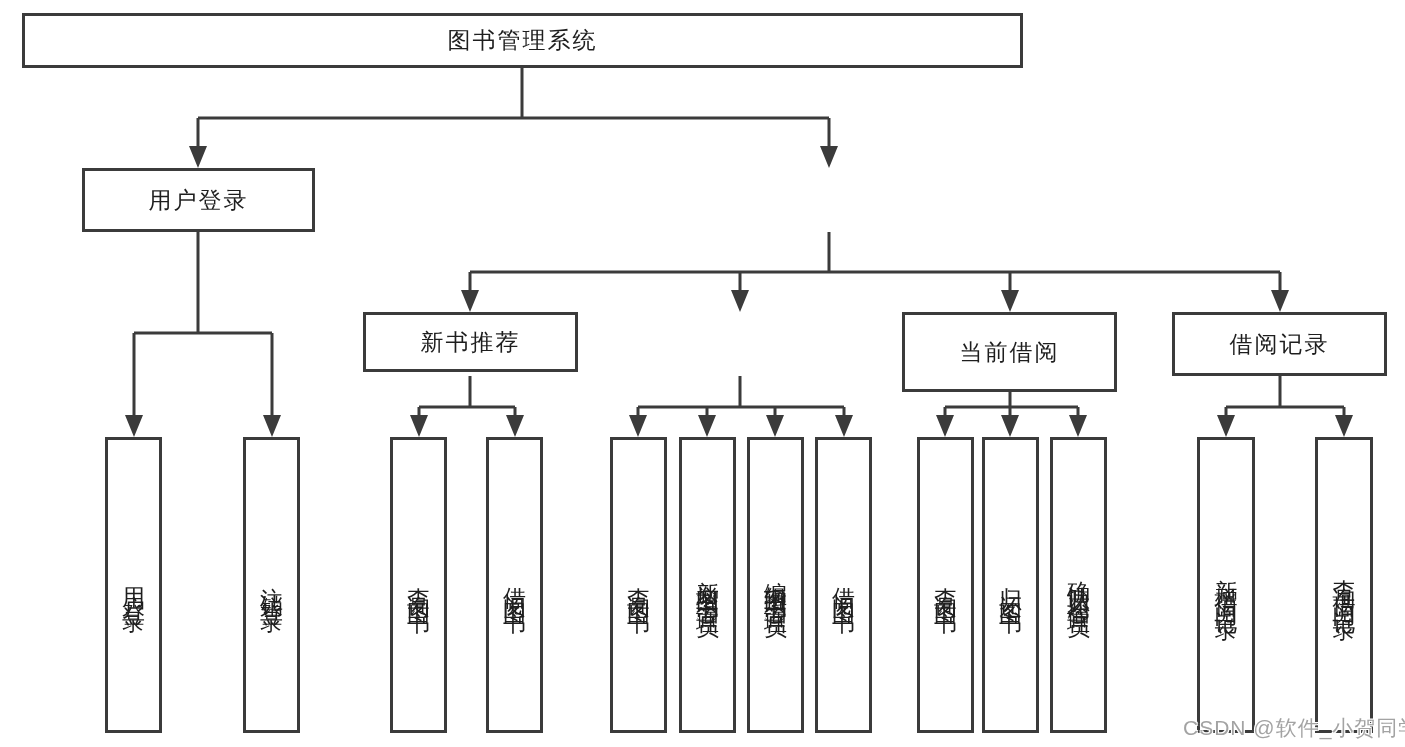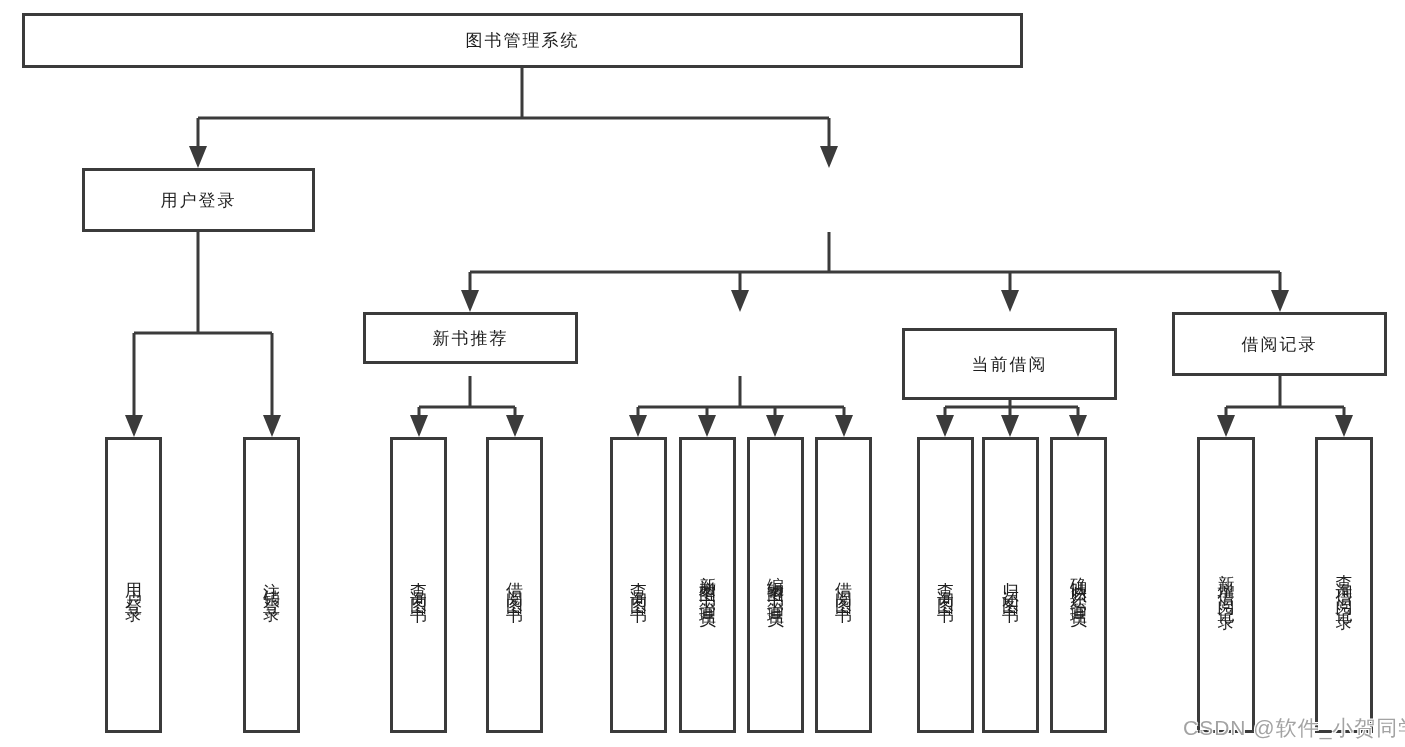--- a/index.html
+++ b/index.html
@@ -18,21 +18,21 @@
     pointer-events: none;
   }
   .box {
     position: absolute;
     box-sizing: border-box;
     border: 3px solid #3b3b3b;
     background: #ffffff;
     display: flex;
     align-items: center;
     justify-content: center;
-    font-size: 17px;
+    font-size: 23px;
     letter-spacing: 2px;
     color: #1e1e1e;
     white-space: nowrap;
     text-align: center;
   }
   .vbox {
     writing-mode: vertical-rl;
     text-orientation: mixed;
     letter-spacing: 8px;
     white-space: normal;
@@ -68,22 +68,22 @@
          M410 415 L428 415 L419 437 Z M506 415 L524 415 L515 437 Z
          M629 415 L647 415 L638 437 Z M698 415 L716 415 L707 437 Z M766 415 L784 415 L775 437 Z M835 415 L853 415 L844 437 Z
          M936 415 L954 415 L945 437 Z M1001 415 L1019 415 L1010 437 Z M1069 415 L1087 415 L1078 437 Z
          M1217 415 L1235 415 L1226 437 Z M1335 415 L1353 415 L1344 437 Z"></path>
   </svg>
 
   <div class="box" style="left:22px;top:13px;width:1001px;height:55px">图书管理系统</div>
 
   <div class="box" style="left:82px;top:168px;width:233px;height:64px">用户登录</div>
 
-  <div class="box" style="left:363px;top:312px;width:215px;height:52px">新书推荐</div>
-  <div class="box" style="left:902px;top:328px;width:215px;height:72px">当前借阅</div>
+  <div class="box" style="left:363px;top:312px;width:215px;height:60px">新书推荐</div>
+  <div class="box" style="left:902px;top:312px;width:215px;height:80px">当前借阅</div>
   <div class="box" style="left:1172px;top:312px;width:215px;height:64px">借阅记录</div>
 
   <div class="box vbox" style="left:105px;top:437px;width:57px;height:296px">用户登录</div>
   <div class="box vbox" style="left:243px;top:437px;width:57px;height:296px">注销登录</div>
 
   <div class="box vbox" style="left:390px;top:437px;width:57px;height:296px">查询图书</div>
   <div class="box vbox" style="left:486px;top:437px;width:57px;height:296px">借阅图书</div>
 
   <div class="box vbox" style="left:610px;top:437px;width:57px;height:296px">查询图书</div>
   <div class="box vbox" style="left:679px;top:437px;width:57px;height:296px;letter-spacing:5px">新增图书（管理员）</div>

